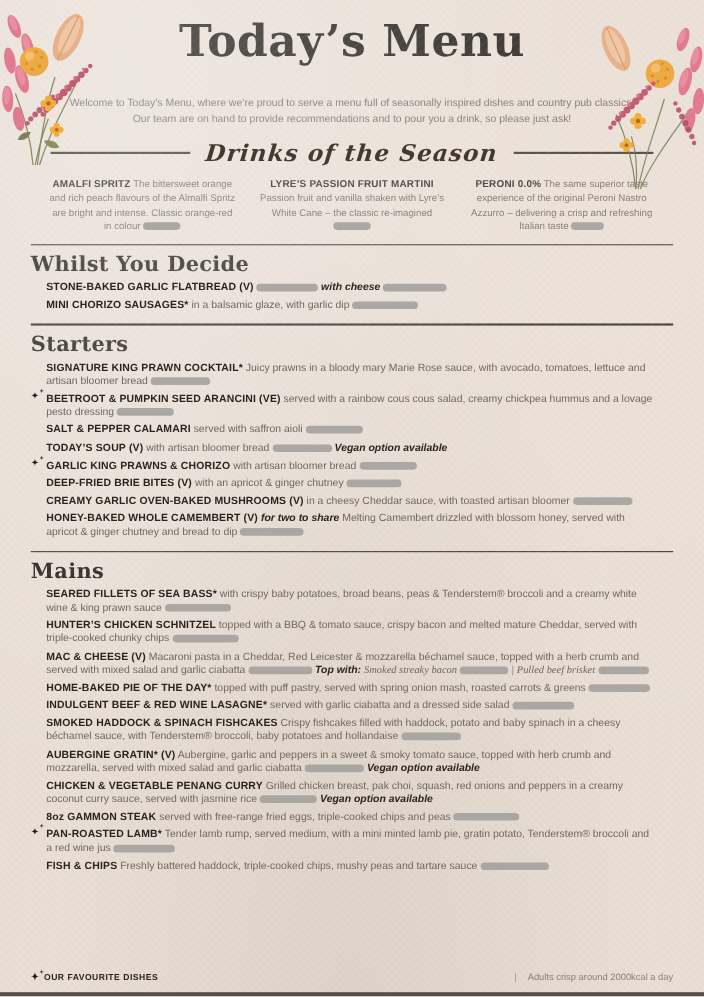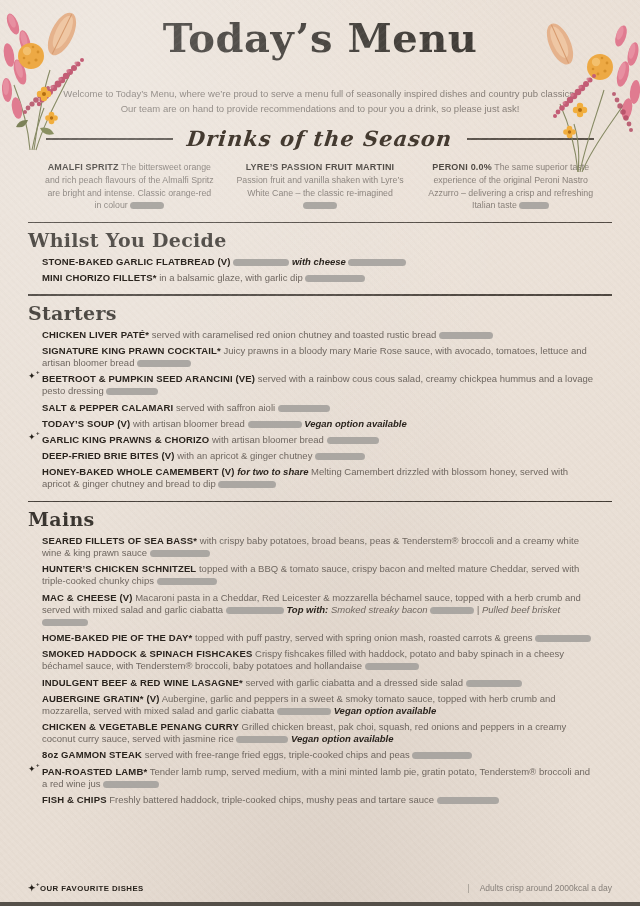--- a/index.html
+++ b/index.html
@@ -25,21 +25,21 @@
   .drinks-row{display:flex;gap:20px;margin:10px 44px 0;}
   .drink{flex:1;text-align:center;font-size:8.8px;line-height:1.42;color:#6f6760;}
   .drink-name{font-weight:700;color:#241f19;font-size:9px;letter-spacing:.2px;}
   .rule{height:1.6px;background:#332c25;margin:10px 28px 0;}
   .section-heading{margin:7px 28px 4px;font-family:"DejaVu Serif","Liberation Serif",serif;
       font-weight:700;font-size:19px;line-height:1.15;color:#241f19;letter-spacing:.3px;}
   .items{margin:2px 28px 0;}
   .menu-item{position:relative;margin:0 14px 4px;font-size:9.5px;line-height:1.28;color:#6f6760;}
   .item-name{font-weight:700;color:#2a241e;letter-spacing:.15px;}
   .item-note{font-weight:700;font-style:italic;color:#2a241e;}
-  .item-ital{font-style:italic;}
+  .item-ital{font-style:italic;font-family:Liberation Serif, serif;}
   .redact{display:inline-block;height:7px;min-width:20px;border-radius:4px;background:#a3a09c;
       opacity:.88;filter:blur(.45px);vertical-align:-1px;}
   .sparkle{position:absolute;left:-14px;top:-1px;font-size:9px;color:#241f19;line-height:1;}
   .sparkle i{position:absolute;top:-3px;right:-4px;font-size:6px;font-style:normal;font-weight:700;}
   .footer{position:absolute;left:28px;right:28px;bottom:13px;display:flex;
       justify-content:space-between;align-items:center;}
   .footer-left{display:flex;align-items:center;gap:4px;font-size:7.8px;font-weight:700;
       letter-spacing:.45px;color:#241f19;}
   .footer-left .fsparkle{position:relative;font-size:9px;line-height:1;}
   .footer-left .fsparkle i{position:absolute;top:-3px;right:-4px;font-size:6px;font-style:normal;font-weight:700;}
@@ -229,43 +229,43 @@
       <div class="drink"><span class="drink-name">AMALFI SPRITZ</span><span class="drink-desc"> The bittersweet orange and rich peach flavours of the Almalfi Spritz are bright and intense. Classic orange-red in colour </span><span class="redact" style="width: 34px;"></span></div>
       <div class="drink"><span class="drink-name">LYRE’S PASSION FRUIT MARTINI</span><span class="drink-desc"> Passion fruit and vanilla shaken with Lyre’s White Cane – the classic re-imagined </span><span class="redact" style="width: 34px;"></span></div>
       <div class="drink"><span class="drink-name">PERONI 0.0%</span><span class="drink-desc"> The same superior taste experience of the original Peroni Nastro Azzurro – delivering a crisp and refreshing Italian taste </span><span class="redact" style="width: 30px;"></span></div>
     </div>
 
   <div>
       <div class="rule"></div>
       <h2 class="section-heading">Whilst You Decide</h2>
       <div class="items">
         <p class="menu-item"><span class="item-name">STONE-BAKED GARLIC FLATBREAD (V)</span> <span class="redact" style="width: 56px;"></span> <span class="item-note">with cheese</span> <span class="redact" style="width: 58px;"></span> </p>
-        <p class="menu-item"><span class="item-name">MINI CHORIZO FILLETS*</span> <span class="item-text">in a balsamic glaze, with garlic dip</span> <span class="redact" style="width: 60px;"></span> </p>
+        <p class="menu-item"><span class="item-name">MINI CHORIZO SAUSAGES*</span> <span class="item-text">in a balsamic glaze, with garlic dip</span> <span class="redact" style="width: 60px;"></span> </p>
       </div>
       <div class="rule"></div>
       <h2 class="section-heading">Starters</h2>
       <div class="items">
-        <p class="menu-item"><span class="item-name">CHICKEN LIVER PATÉ*</span> <span class="item-text">served with caramelised red onion chutney and toasted rustic bread</span> <span class="redact" style="width: 54px;"></span> </p>
         <p class="menu-item"><span class="item-name">SIGNATURE KING PRAWN COCKTAIL*</span> <span class="item-text">Juicy prawns in a bloody mary Marie Rose sauce, with avocado, tomatoes, lettuce and artisan bloomer bread</span> <span class="redact" style="width: 54px;"></span> </p>
         <p class="menu-item"><span class="sparkle">✦<i class="sparkle-plus">+</i></span><span class="item-name">BEETROOT &amp; PUMPKIN SEED ARANCINI (VE)</span> <span class="item-text">served with a rainbow cous cous salad, creamy chickpea hummus and a lovage pesto dressing</span> <span class="redact" style="width: 52px;"></span> </p>
         <p class="menu-item"><span class="item-name">SALT &amp; PEPPER CALAMARI</span> <span class="item-text">served with saffron aioli</span> <span class="redact" style="width: 52px;"></span> </p>
         <p class="menu-item"><span class="item-name">TODAY’S SOUP (V)</span> <span class="item-text">with artisan bloomer bread</span> <span class="redact" style="width: 54px;"></span> <span class="item-note">Vegan option available</span> </p>
         <p class="menu-item"><span class="sparkle">✦<i class="sparkle-plus">+</i></span><span class="item-name">GARLIC KING PRAWNS &amp; CHORIZO</span> <span class="item-text">with artisan bloomer bread</span> <span class="redact" style="width: 52px;"></span> </p>
         <p class="menu-item"><span class="item-name">DEEP-FRIED BRIE BITES (V)</span> <span class="item-text">with an apricot &amp; ginger chutney</span> <span class="redact" style="width: 50px;"></span> </p>
+        <p class="menu-item"><span class="item-name">CREAMY GARLIC OVEN-BAKED MUSHROOMS (V)</span> <span class="item-text">in a cheesy Cheddar sauce, with toasted artisan bloomer</span> <span class="redact" style="width: 54px;"></span> </p>
         <p class="menu-item"><span class="item-name">HONEY-BAKED WHOLE CAMEMBERT (V)</span> <span class="item-note">for two to share</span> <span class="item-text">Melting Camembert drizzled with blossom honey, served with apricot &amp; ginger chutney and bread to dip</span> <span class="redact" style="width: 58px;"></span> </p>
       </div>
       <div class="rule"></div>
       <h2 class="section-heading">Mains</h2>
       <div class="items">
         <p class="menu-item"><span class="item-name">SEARED FILLETS OF SEA BASS*</span> <span class="item-text">with crispy baby potatoes, broad beans, peas &amp; Tenderstem® broccoli and a creamy white wine &amp; king prawn sauce</span> <span class="redact" style="width: 60px;"></span> </p>
         <p class="menu-item"><span class="item-name">HUNTER’S CHICKEN SCHNITZEL</span> <span class="item-text">topped with a BBQ &amp; tomato sauce, crispy bacon and melted mature Cheddar, served with triple-cooked chunky chips</span> <span class="redact" style="width: 60px;"></span> </p>
         <p class="menu-item"><span class="item-name">MAC &amp; CHEESE (V)</span> <span class="item-text">Macaroni pasta in a Cheddar, Red Leicester &amp; mozzarella béchamel sauce, topped with a herb crumb and served with mixed salad and garlic ciabatta</span> <span class="redact" style="width: 58px;"></span> <span class="item-note">Top with:</span> <span class="item-ital">Smoked streaky bacon</span> <span class="redact" style="width: 44px;"></span> <span class="item-ital">| Pulled beef brisket</span> <span class="redact" style="width: 46px;"></span> </p>
         <p class="menu-item"><span class="item-name">HOME-BAKED PIE OF THE DAY*</span> <span class="item-text">topped with puff pastry, served with spring onion mash, roasted carrots &amp; greens</span> <span class="redact" style="width: 56px;"></span> </p>
+        <p class="menu-item"><span class="item-name">INDULGENT BEEF &amp; RED WINE LASAGNE*</span> <span class="item-text">served with garlic ciabatta and a dressed side salad</span> <span class="redact" style="width: 56px;"></span> </p>
         <p class="menu-item"><span class="item-name">SMOKED HADDOCK &amp; SPINACH FISHCAKES</span> <span class="item-text">Crispy fishcakes filled with haddock, potato and baby spinach in a cheesy béchamel sauce, with Tenderstem® broccoli, baby potatoes and hollandaise</span> <span class="redact" style="width: 54px;"></span> </p>
-        <p class="menu-item"><span class="item-name">INDULGENT BEEF &amp; RED WINE LASAGNE*</span> <span class="item-text">served with garlic ciabatta and a dressed side salad</span> <span class="redact" style="width: 56px;"></span> </p>
         <p class="menu-item"><span class="item-name">AUBERGINE GRATIN* (V)</span> <span class="item-text">Aubergine, garlic and peppers in a sweet &amp; smoky tomato sauce, topped with herb crumb and mozzarella, served with mixed salad and garlic ciabatta</span> <span class="redact" style="width: 54px;"></span> <span class="item-note">Vegan option available</span> </p>
         <p class="menu-item"><span class="item-name">CHICKEN &amp; VEGETABLE PENANG CURRY</span> <span class="item-text">Grilled chicken breast, pak choi, squash, red onions and peppers in a creamy coconut curry sauce, served with jasmine rice</span> <span class="redact" style="width: 52px;"></span> <span class="item-note">Vegan option available</span> </p>
         <p class="menu-item"><span class="item-name">8oz GAMMON STEAK</span> <span class="item-text">served with free-range fried eggs, triple-cooked chips and peas</span> <span class="redact" style="width: 60px;"></span> </p>
         <p class="menu-item"><span class="sparkle">✦<i class="sparkle-plus">+</i></span><span class="item-name">PAN-ROASTED LAMB*</span> <span class="item-text">Tender lamb rump, served medium, with a mini minted lamb pie, gratin potato, Tenderstem® broccoli and a red wine jus</span> <span class="redact" style="width: 56px;"></span> </p>
         <p class="menu-item"><span class="item-name">FISH &amp; CHIPS</span> <span class="item-text">Freshly battered haddock, triple-cooked chips, mushy peas and tartare sauce</span> <span class="redact" style="width: 62px;"></span> </p>
       </div>
     </div>
 
   <div class="footer">
     <div class="footer-left">

